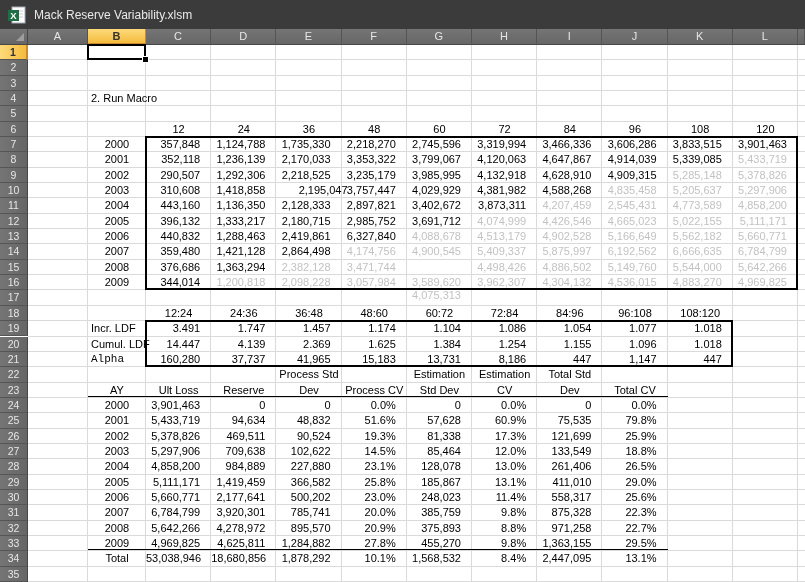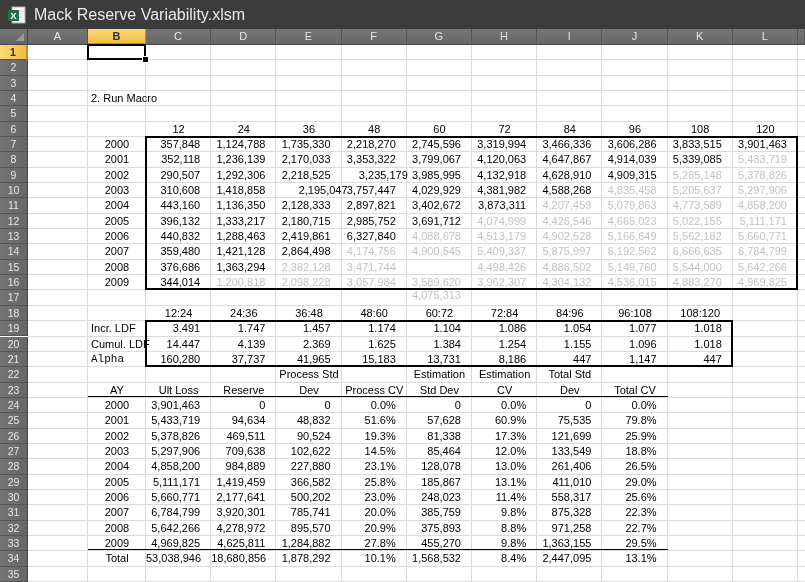--- a/index.html
+++ b/index.html
@@ -4,21 +4,21 @@
 <style>
   html,body{margin:0;padding:0;background:#888;}
   .window{
     position:relative;width:805px;height:582px;overflow:hidden;
     font-family:"Liberation Sans",sans-serif;background:#fff;
   }
   .titlebar{
     position:absolute;left:0;top:0;width:805px;height:29px;
     background:#3b3b3b;display:flex;align-items:center;gap:8px;padding-left:8px;box-sizing:border-box;
   }
-  .titlebar .title{color:#e9e9e9;font-size:16px;}
+  .titlebar .title{color:#e9e9e9;font-size:12px;}
   .xlicon{display:inline-flex;width:18px;height:18px;}
   .sheet{
     position:absolute;left:0;top:29px;width:805px;height:553px;background:#fff;overflow:hidden;
   }
   .colhdr{
     position:absolute;top:0;height:16px;box-sizing:border-box;
     background:linear-gradient(#757575,#666);color:#e6e6e6;
     font-size:11px;line-height:15px;text-align:center;
     border-right:1px solid #555;border-bottom:1px solid #474747;
   }
@@ -201,21 +201,21 @@
       <div class="cell num" style="left: 406.8px; top: 123.4px; width: 65.2px; height: 15.3429px; line-height: 15.3429px;">3,799,067</div>
       <div class="cell num" style="left: 472px; top: 123.4px; width: 65.2px; height: 15.3429px; line-height: 15.3429px;">4,120,063</div>
       <div class="cell num" style="left: 537.2px; top: 123.4px; width: 65.2px; height: 15.3429px; line-height: 15.3429px;">4,647,867</div>
       <div class="cell num" style="left: 602.4px; top: 123.4px; width: 65.2px; height: 15.3429px; line-height: 15.3429px;">4,914,039</div>
       <div class="cell num" style="left: 667.6px; top: 123.4px; width: 65.2px; height: 15.3429px; line-height: 15.3429px;">5,339,085</div>
       <div class="cell num proj" style="left: 732.8px; top: 123.4px; width: 65.2px; height: 15.3429px; line-height: 15.3429px;">5,433,719</div>
       <div class="cell ctr" style="left: 88px; top: 138.743px; width: 58px; height: 15.3429px; line-height: 15.3429px;">2002</div>
       <div class="cell num" style="left: 146px; top: 138.743px; width: 65.2px; height: 15.3429px; line-height: 15.3429px;">290,507</div>
       <div class="cell num" style="left: 211.2px; top: 138.743px; width: 65.2px; height: 15.3429px; line-height: 15.3429px;">1,292,306</div>
       <div class="cell num" style="left: 276.4px; top: 138.743px; width: 65.2px; height: 15.3429px; line-height: 15.3429px;">2,218,525</div>
-      <div class="cell num" style="left: 341.6px; top: 138.743px; width: 65.2px; height: 15.3429px; line-height: 15.3429px; margin-left: 12px;">3,235,179</div>
+      <div class="cell num" style="left: 341.6px; top: 138.743px; width: 65.2px; height: 15.3429px; line-height: 15.3429px;">3,235,179</div>
       <div class="cell num" style="left: 406.8px; top: 138.743px; width: 65.2px; height: 15.3429px; line-height: 15.3429px;">3,985,995</div>
       <div class="cell num" style="left: 472px; top: 138.743px; width: 65.2px; height: 15.3429px; line-height: 15.3429px;">4,132,918</div>
       <div class="cell num" style="left: 537.2px; top: 138.743px; width: 65.2px; height: 15.3429px; line-height: 15.3429px;">4,628,910</div>
       <div class="cell num" style="left: 602.4px; top: 138.743px; width: 65.2px; height: 15.3429px; line-height: 15.3429px;">4,909,315</div>
       <div class="cell num proj" style="left: 667.6px; top: 138.743px; width: 65.2px; height: 15.3429px; line-height: 15.3429px;">5,285,148</div>
       <div class="cell num proj" style="left: 732.8px; top: 138.743px; width: 65.2px; height: 15.3429px; line-height: 15.3429px;">5,378,826</div>
       <div class="cell ctr" style="left: 88px; top: 154.086px; width: 58px; height: 15.3429px; line-height: 15.3429px;">2003</div>
       <div class="cell num" style="left: 146px; top: 154.086px; width: 65.2px; height: 15.3429px; line-height: 15.3429px;">310,608</div>
       <div class="cell num" style="left: 211.2px; top: 154.086px; width: 65.2px; height: 15.3429px; line-height: 15.3429px;">1,418,858</div>
       <div class="cell num" style="left: 276.4px; top: 154.086px; width: 65.2px; height: 15.3429px; line-height: 15.3429px; margin-left: 17px;">2,195,047</div>
@@ -227,21 +227,21 @@
       <div class="cell num proj" style="left: 667.6px; top: 154.086px; width: 65.2px; height: 15.3429px; line-height: 15.3429px;">5,205,637</div>
       <div class="cell num proj" style="left: 732.8px; top: 154.086px; width: 65.2px; height: 15.3429px; line-height: 15.3429px;">5,297,906</div>
       <div class="cell ctr" style="left: 88px; top: 169.429px; width: 58px; height: 15.3429px; line-height: 15.3429px;">2004</div>
       <div class="cell num" style="left: 146px; top: 169.429px; width: 65.2px; height: 15.3429px; line-height: 15.3429px;">443,160</div>
       <div class="cell num" style="left: 211.2px; top: 169.429px; width: 65.2px; height: 15.3429px; line-height: 15.3429px;">1,136,350</div>
       <div class="cell num" style="left: 276.4px; top: 169.429px; width: 65.2px; height: 15.3429px; line-height: 15.3429px;">2,128,333</div>
       <div class="cell num" style="left: 341.6px; top: 169.429px; width: 65.2px; height: 15.3429px; line-height: 15.3429px;">2,897,821</div>
       <div class="cell num" style="left: 406.8px; top: 169.429px; width: 65.2px; height: 15.3429px; line-height: 15.3429px;">3,402,672</div>
       <div class="cell num" style="left: 472px; top: 169.429px; width: 65.2px; height: 15.3429px; line-height: 15.3429px;">3,873,311</div>
       <div class="cell num proj" style="left: 537.2px; top: 169.429px; width: 65.2px; height: 15.3429px; line-height: 15.3429px;">4,207,459</div>
-      <div class="cell num proj" style="left: 602.4px; top: 169.429px; width: 65.2px; height: 15.3429px; line-height: 15.3429px;">5,079,863</div>
+      <div class="cell num proj" style="left: 602.4px; top: 169.429px; width: 65.2px; height: 15.3429px; line-height: 15.3429px;">2,545,431</div>
       <div class="cell num proj" style="left: 667.6px; top: 169.429px; width: 65.2px; height: 15.3429px; line-height: 15.3429px;">4,773,589</div>
       <div class="cell num proj" style="left: 732.8px; top: 169.429px; width: 65.2px; height: 15.3429px; line-height: 15.3429px;">4,858,200</div>
       <div class="cell ctr" style="left: 88px; top: 184.771px; width: 58px; height: 15.3429px; line-height: 15.3429px;">2005</div>
       <div class="cell num" style="left: 146px; top: 184.771px; width: 65.2px; height: 15.3429px; line-height: 15.3429px;">396,132</div>
       <div class="cell num" style="left: 211.2px; top: 184.771px; width: 65.2px; height: 15.3429px; line-height: 15.3429px;">1,333,217</div>
       <div class="cell num" style="left: 276.4px; top: 184.771px; width: 65.2px; height: 15.3429px; line-height: 15.3429px;">2,180,715</div>
       <div class="cell num" style="left: 341.6px; top: 184.771px; width: 65.2px; height: 15.3429px; line-height: 15.3429px;">2,985,752</div>
       <div class="cell num" style="left: 406.8px; top: 184.771px; width: 65.2px; height: 15.3429px; line-height: 15.3429px;">3,691,712</div>
       <div class="cell num proj" style="left: 472px; top: 184.771px; width: 65.2px; height: 15.3429px; line-height: 15.3429px;">4,074,999</div>
       <div class="cell num proj" style="left: 537.2px; top: 184.771px; width: 65.2px; height: 15.3429px; line-height: 15.3429px;">4,426,546</div>

